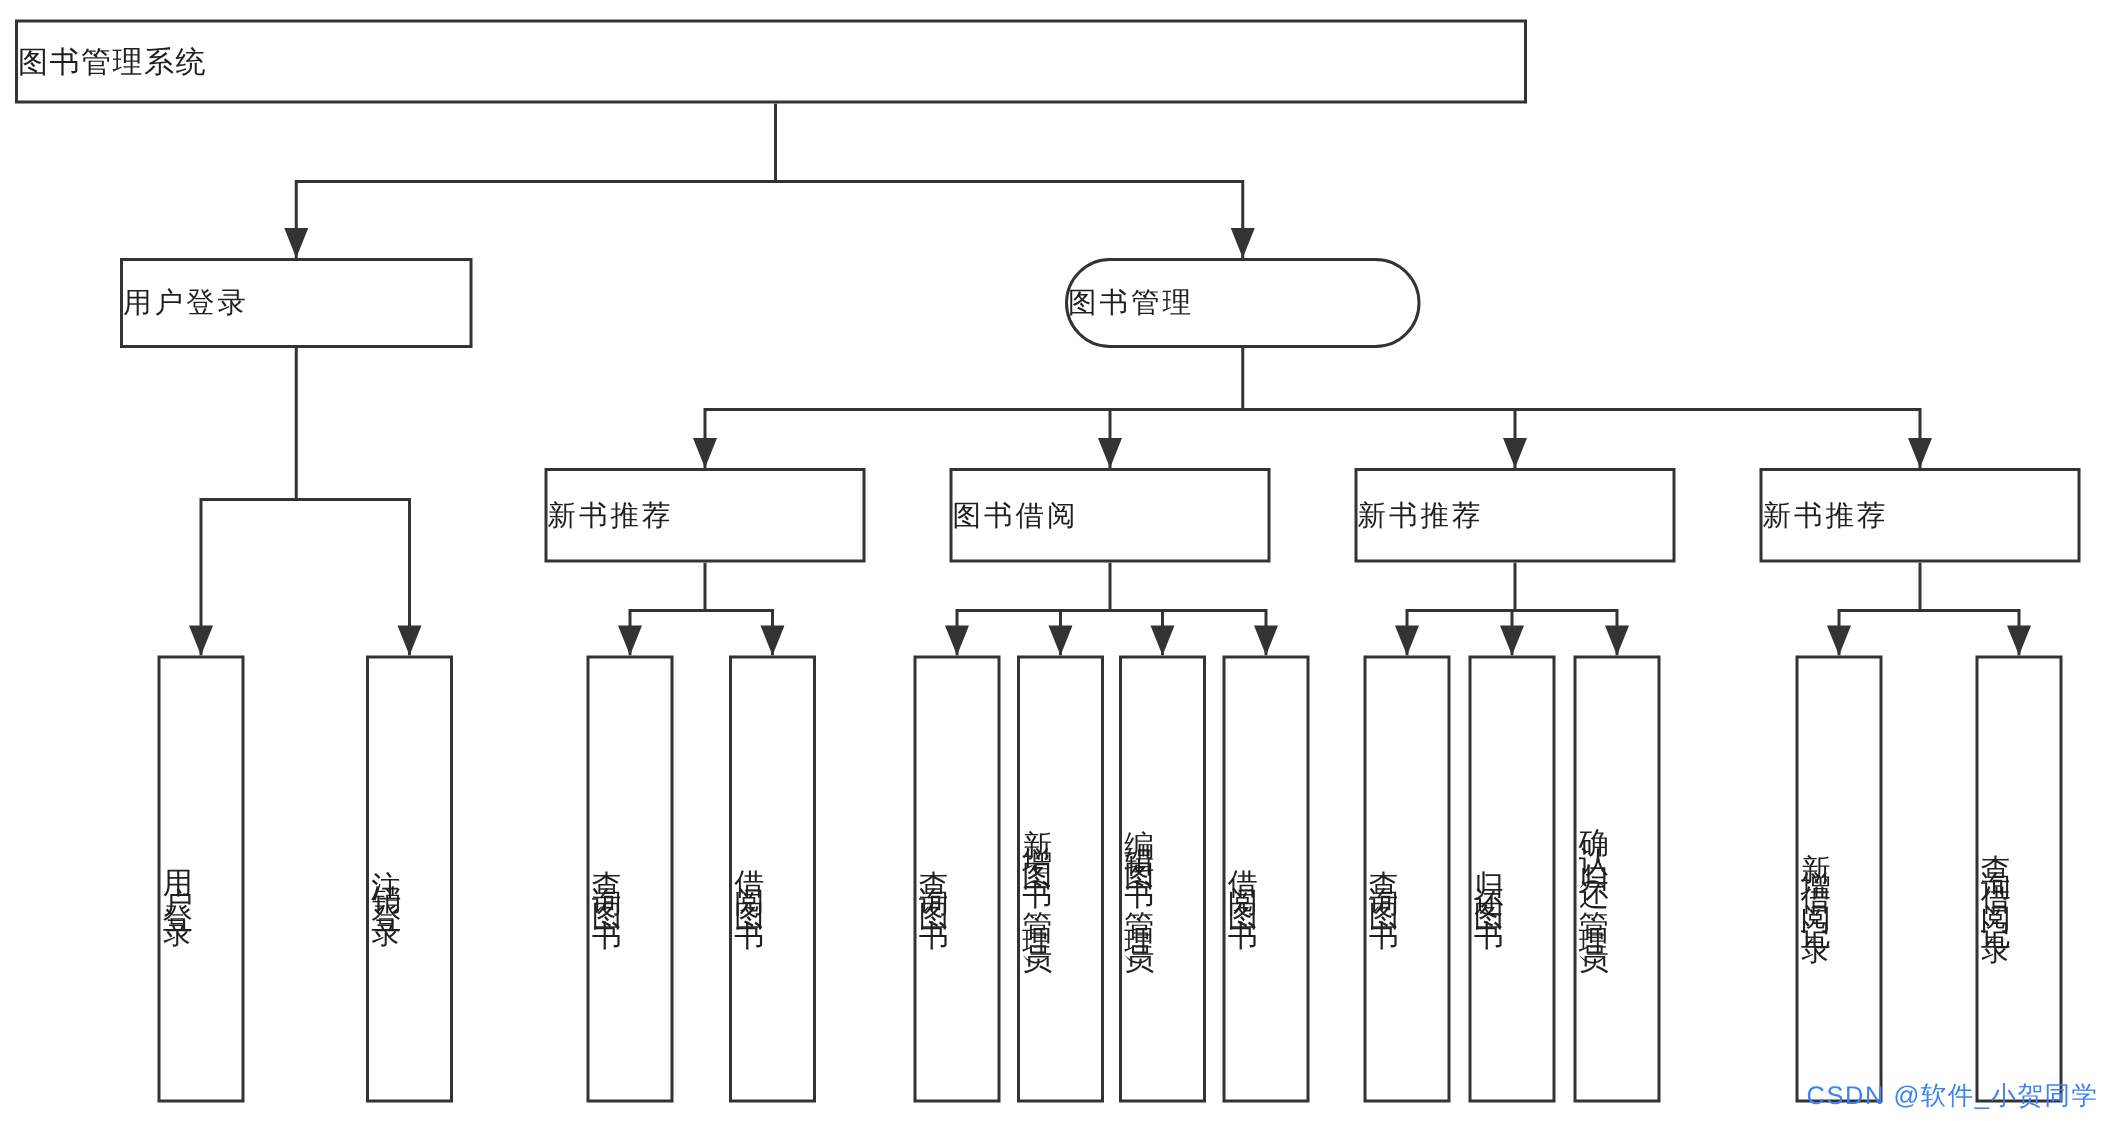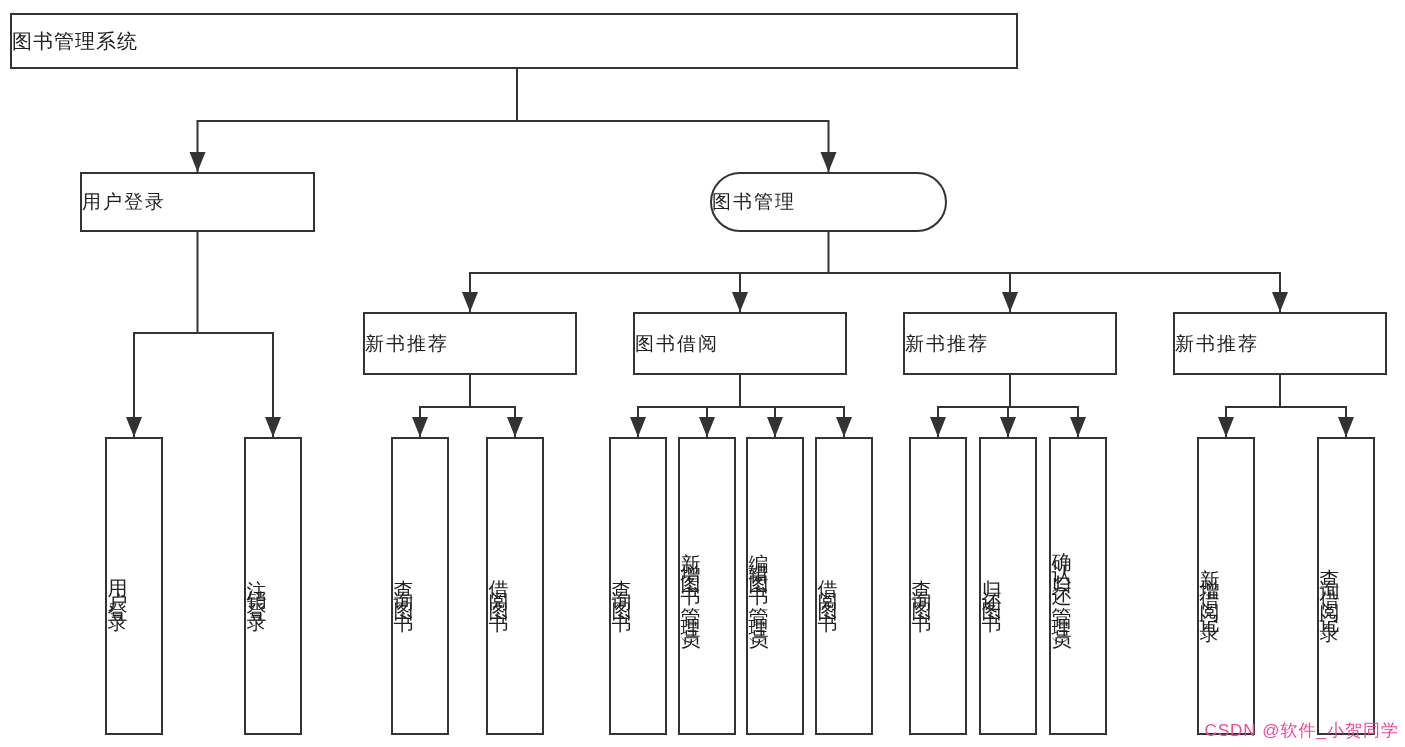--- a/index.html
+++ b/index.html
@@ -39,21 +39,21 @@
     font-size: 20px;
     letter-spacing: 11px;
     line-height: 1.1;
     white-space: nowrap;
   }
   .watermark {
     position: absolute;
     right: 6px;
     bottom: 5px;
     font-size: 17px;
-    color: #ec4899;
+    color: #3b82f6;
     letter-spacing: 1px;
     z-index: 3;
     white-space: nowrap;
     text-align: center;
   }
 </style>
 </head>
 <body>
 
 <div class="canvas">

